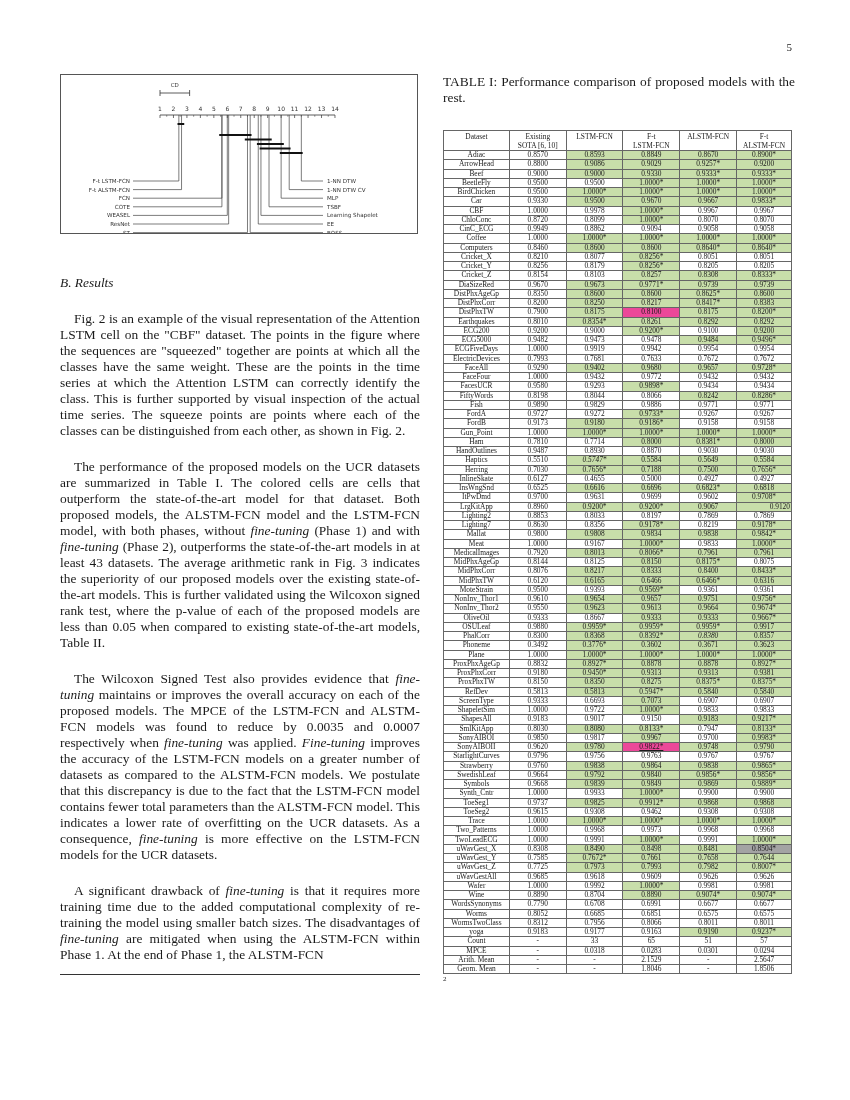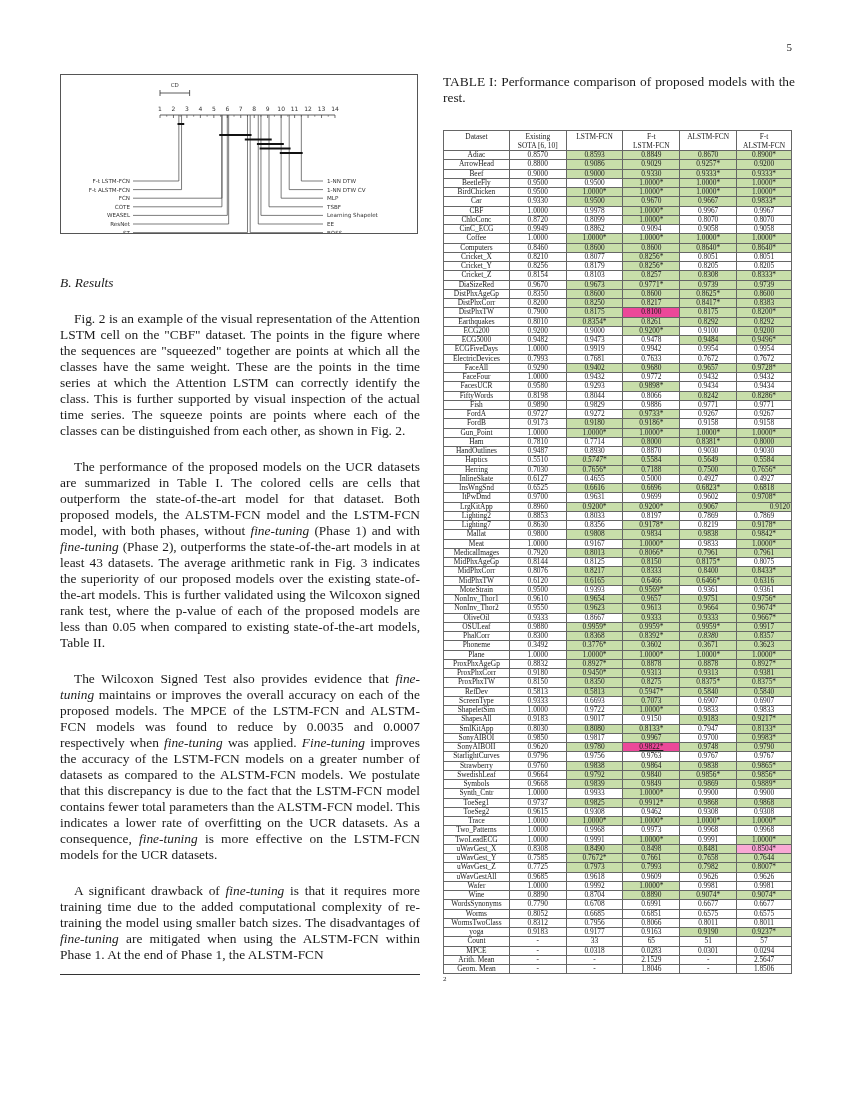--- a/index.html
+++ b/index.html
@@ -740,21 +740,21 @@
           <td class="green" style="background: rgb(200, 222, 170);">1.0000*</td>
           <td>0.9991</td>
           <td class="green" style="background: rgb(200, 222, 170);">1.0000*</td>
         </tr>
         <tr>
           <td>uWavGest_X</td>
           <td>0.8308</td>
           <td class="green" style="background: rgb(200, 222, 170);">0.8490</td>
           <td class="green" style="background: rgb(200, 222, 170);">0.8498</td>
           <td class="green" style="background: rgb(200, 222, 170);">0.8481</td>
-          <td class="green" style="background: #f9a8d4; margin-top: 8px;">0.8504*</td>
+          <td class="green" style="background: #a3a3a3; margin-top: 8px;">0.8504*</td>
         </tr>
         <tr>
           <td>uWavGest_Y</td>
           <td>0.7585</td>
           <td class="green" style="background: rgb(200, 222, 170);">0.7672*</td>
           <td class="green" style="background: rgb(200, 222, 170);">0.7661</td>
           <td class="green" style="background: rgb(200, 222, 170);">0.7658</td>
           <td class="green" style="background: rgb(200, 222, 170);">0.7644</td>
         </tr>
         <tr>

